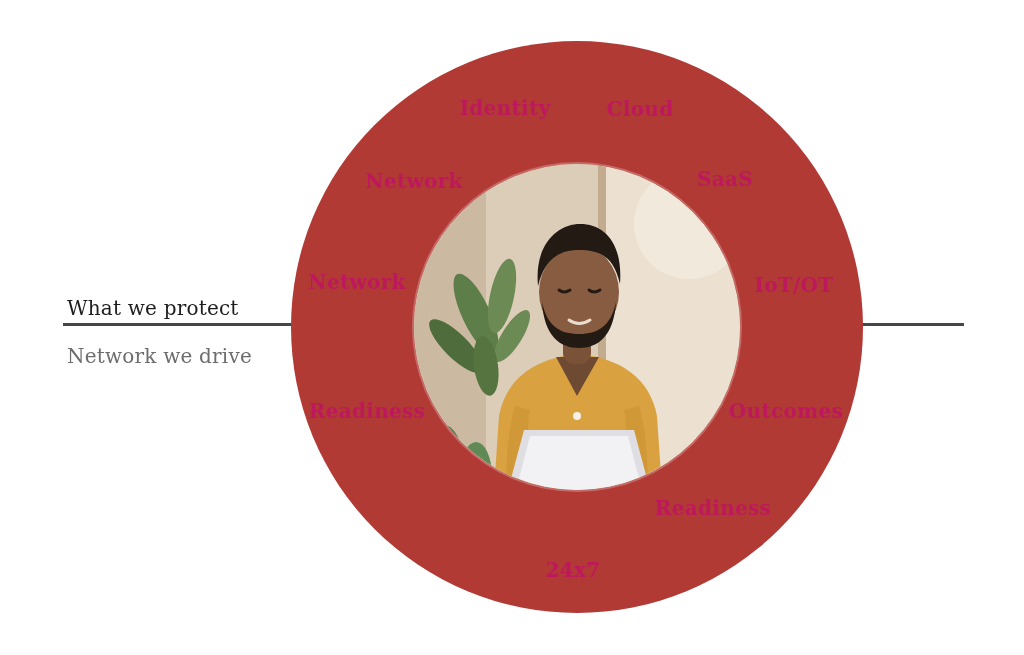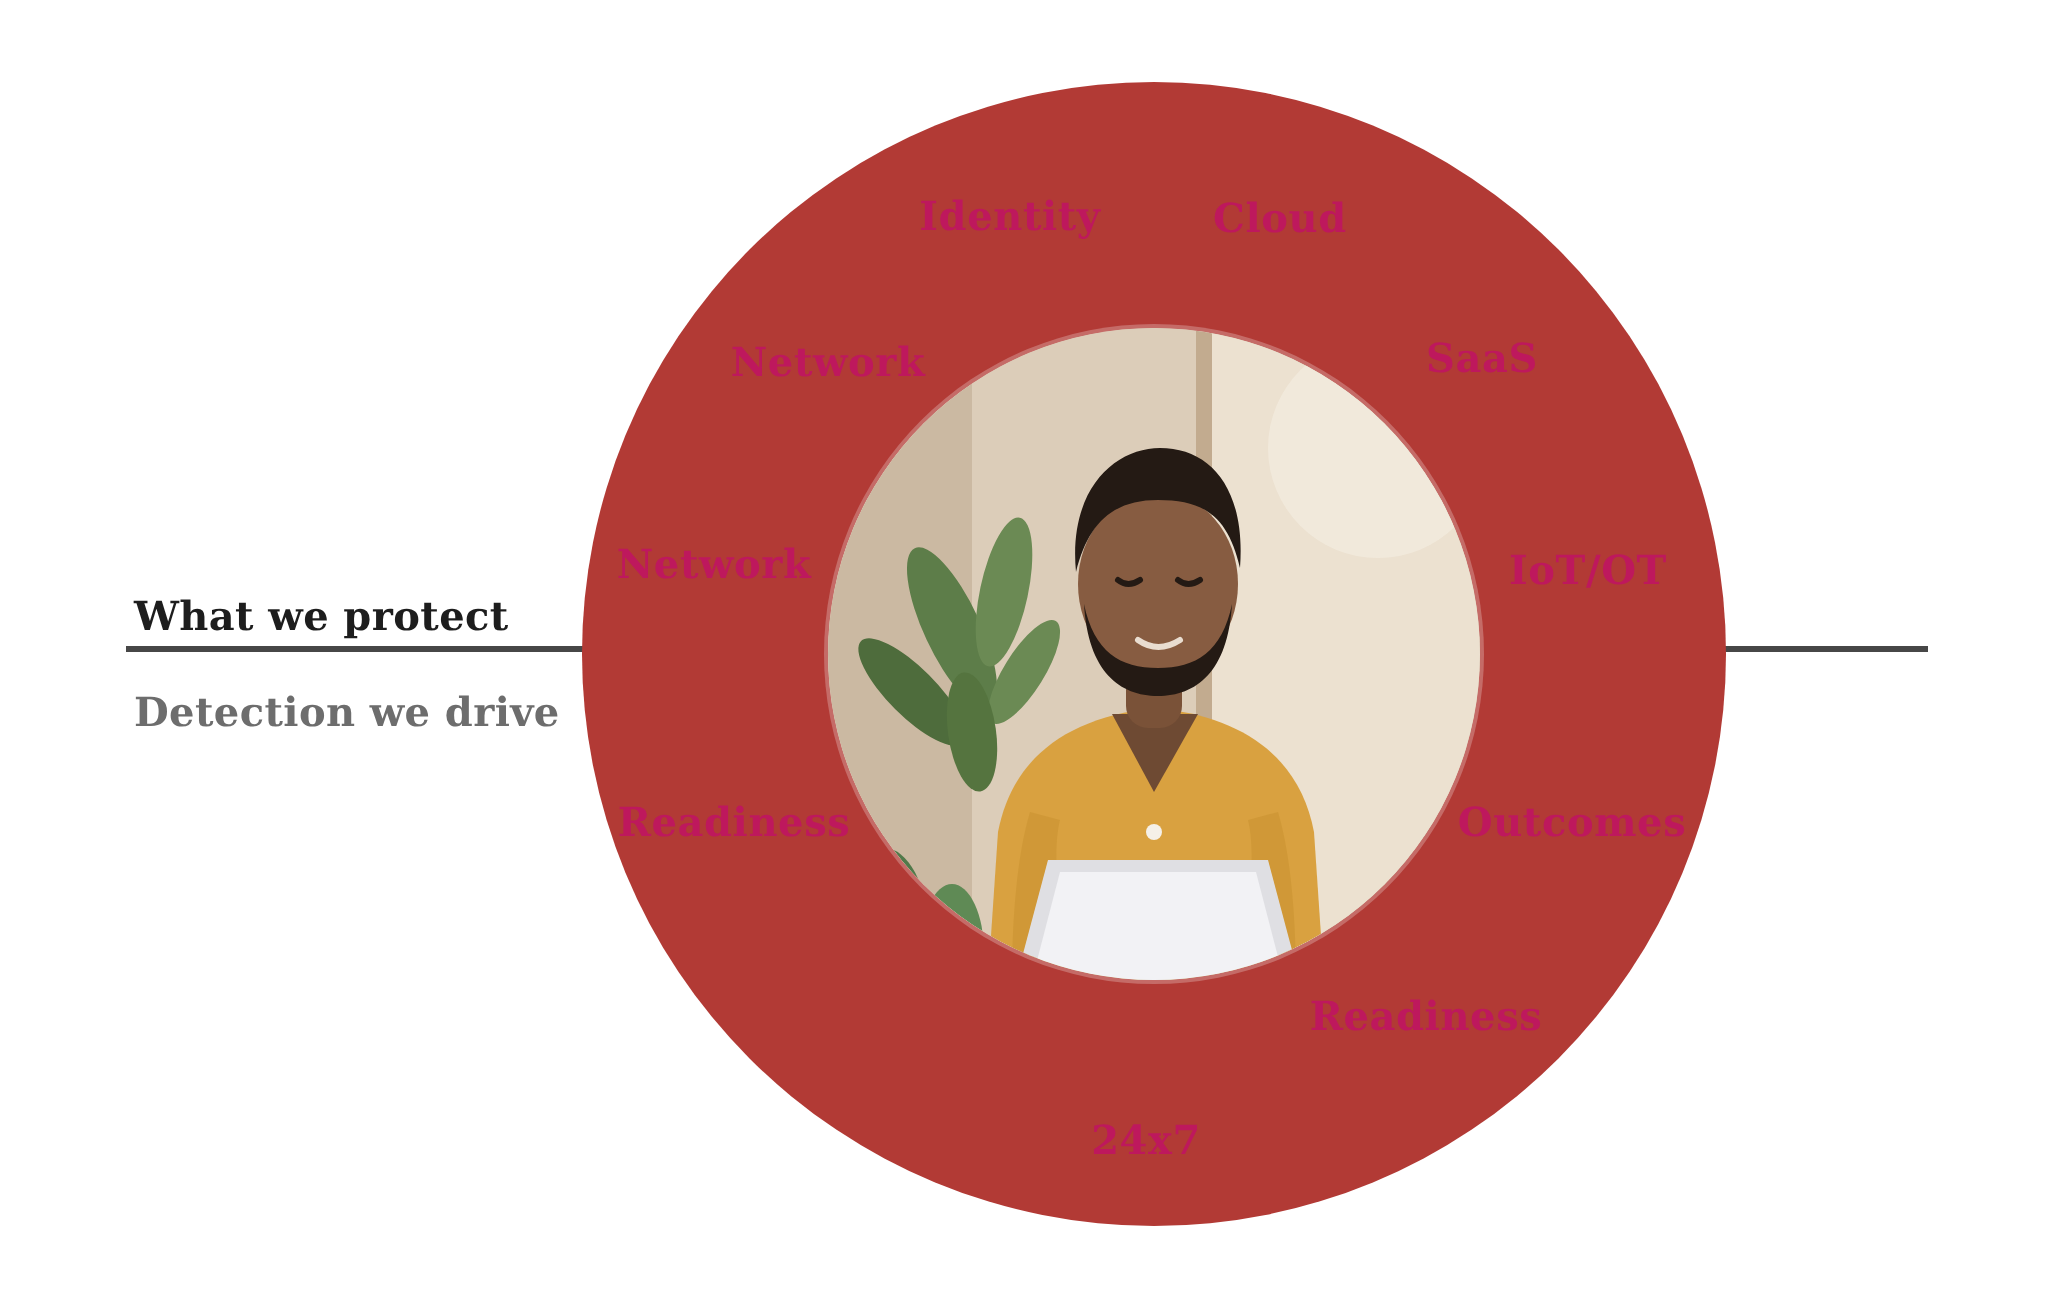--- a/index.html
+++ b/index.html
@@ -23,21 +23,21 @@
     width: 901px;
     height: 3px;
     background: #474747;
     z-index: 1;
   }
   
   .axis-label {
     position: absolute;
     left: 67px;
     font-size: 20px;
-    font-weight: 700;
+    font-weight: 400;
     letter-spacing: 0.2px;
     z-index: 1;
     white-space: nowrap;
   }
   .axis-label.protect {
     top: 296px;
     color: #1d1d1d;
   }
   .axis-label.outcomes {
     top: 344px;
@@ -85,21 +85,21 @@
 </style>
 </head>
 <body>
 
 <div class="canvas">
 
   <div class="divider-line"></div>
 
   <div class="axis-label protect">What we protect</div>
 
-  <div class="axis-label outcomes">Detection we drive</div>
+  <div class="axis-label outcomes">Network we drive</div>
 
   <div class="donut">
     <div class="center-photo">
       <svg viewBox="0 0 326 326" aria-hidden="true">
         <defs>
           <clipPath id="photoClip">
               <circle cx="163" cy="163" r="163"></circle>
             </clipPath>
         </defs>
         <g clip-path="url(#photoClip)">
@@ -147,21 +147,21 @@
           <path d="M94 326 L110 266 L220 266 L236 326 Z" fill="#dfdfe3"></path>
           <path d="M102 326 L116 272 L214 272 L228 326 Z" fill="#f2f2f5"></path>
         </g>
       </svg>
     </div>
   </div>
 
   <span class="ring-label" style="left:505px; top:108px">Identity</span>
   <span class="ring-label" style="left:640px; top:109px">Cloud</span>
   <span class="ring-label" style="left:414px; top:181px">Network</span>
-  <span class="ring-label" style="left:741px; top:179px">SaaS</span>
+  <span class="ring-label" style="left:725px; top:179px">SaaS</span>
   <span class="ring-label" style="left:357px; top:282px">Network</span>
   <span class="ring-label" style="left:794px; top:285px">IoT/OT</span>
 
   <span class="ring-label" style="left:367px; top:411px">Readiness</span>
   <span class="ring-label" style="left:786px; top:411px">Outcomes</span>
   <span class="ring-label" style="left:713px; top:508px">Readiness</span>
   <span class="ring-label" style="left:573px; top:570px">24x7</span>
 
 </div>
 

